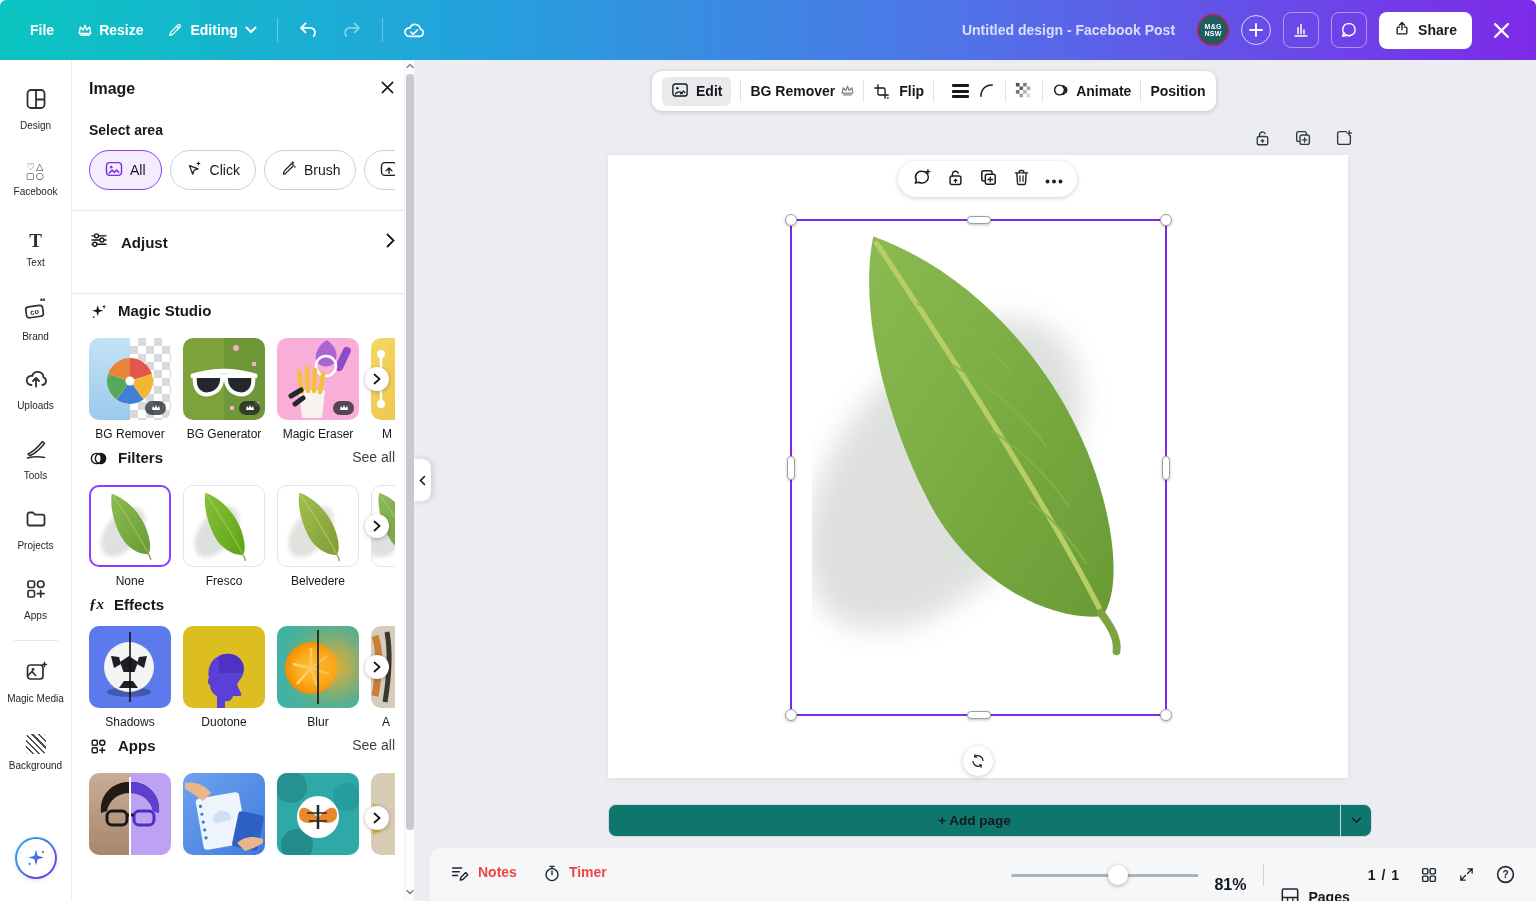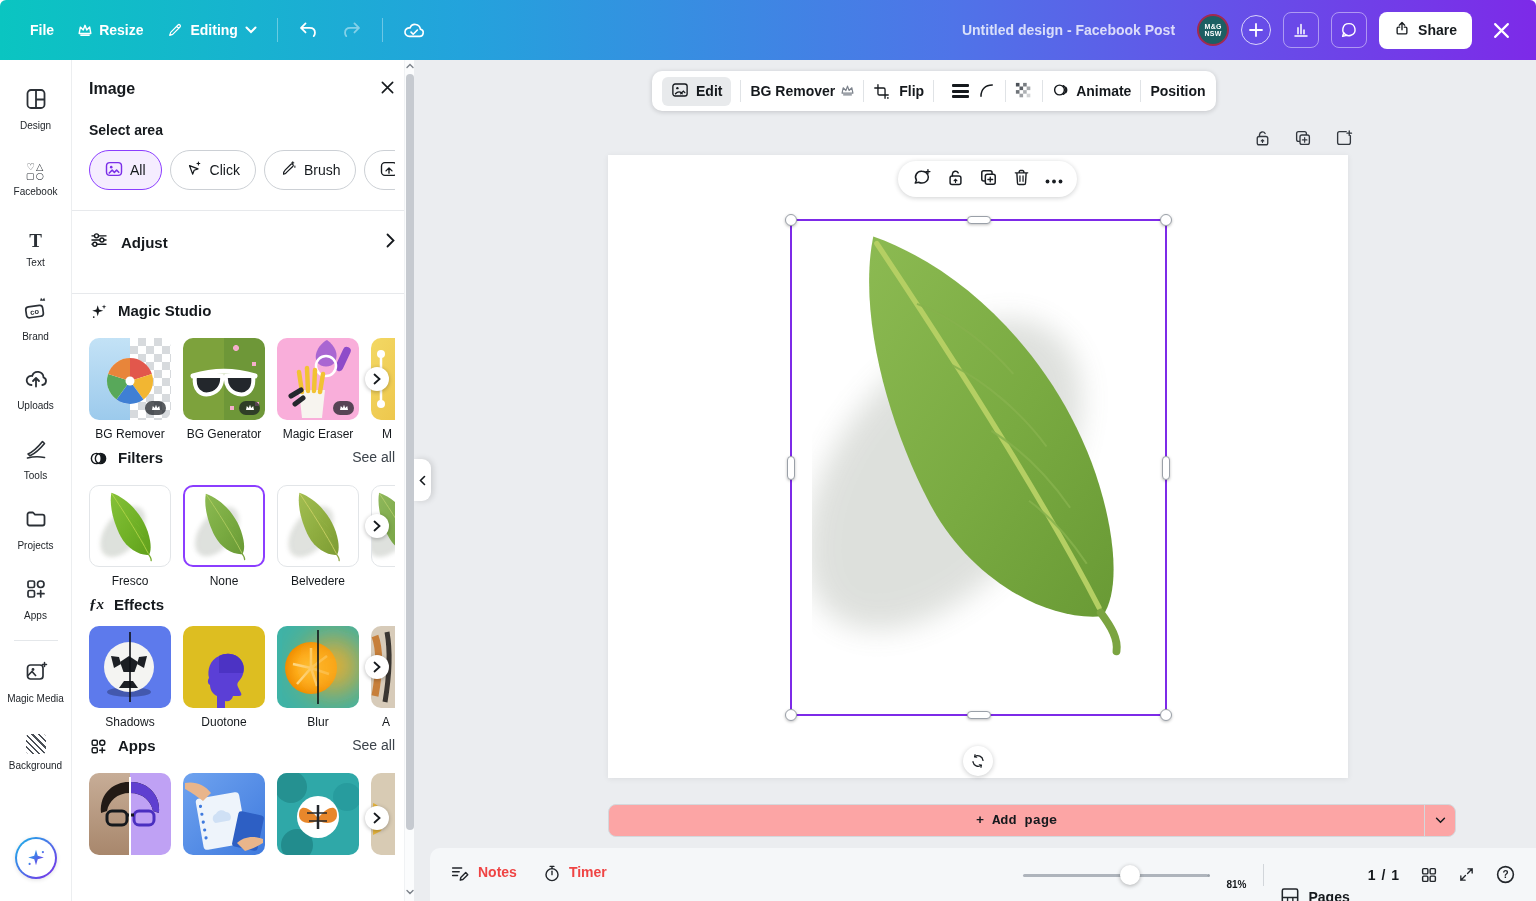--- a/index.html
+++ b/index.html
@@ -97,32 +97,32 @@
   .selection { position:absolute; left:376px; top:159px; width:377px; height:497px; border:2px solid #7d2ae8; z-index:18; pointer-events:none; }
   .handle { position:absolute; background:#fff; border:1px solid #9aa0a8; box-shadow:0 1px 3px rgba(0,0,0,0.25); pointer-events:auto; }
   .h-corner { width:12px; height:12px; border-radius:50%; }
   .h-top { left:50%; top:-5px; margin-left:-12px; width:24px; height:8px; border-radius:4px; }
   .h-bottom { left:50%; bottom:-5px; margin-left:-12px; width:24px; height:8px; border-radius:4px; }
   .h-left { top:50%; left:-5px; margin-top:-12px; width:8px; height:24px; border-radius:4px; }
   .h-right { top:50%; right:-5px; margin-top:-12px; width:8px; height:24px; border-radius:4px; }
   .rotate-btn { position:absolute; left:549px; top:686px; width:30px; height:30px; border-radius:50%; background:#fff; box-shadow:0 1px 5px rgba(14,19,24,0.22); display:flex; align-items:center; justify-content:center; z-index:22; }
   .leaf-big { position:absolute; left:398px; top:152px; z-index:12; }
 
-  .addpage { position:absolute; left:194px; top:744px; width:848px; height:33px; background:#fca5a5; border:1px solid #d4d8dc; border-radius:8px; display:flex; align-items:center; z-index:15;font-family:Liberation Mono, monospace; }
+  .addpage { position:absolute; left:194px; top:744px; width:764px; height:33px; background:#0f766e; border:1px solid #d4d8dc; border-radius:8px; display:flex; align-items:center; z-index:15; }
   .addpage .main { flex:1; text-align:center; font-size:13.5px; font-weight:700; }
   .addpage .seg { width:31px; height:100%; border-left:1px solid #d4d8dc; display:flex; align-items:center; justify-content:center; }
 
   
   .footer { position:absolute; left:430px; top:848px; right:0; height:53px; background:#f5f7f9; border-top-left-radius:10px; display:flex; align-items:center; padding:0 20px 0 12px; z-index:26; }
   .foot-item { display:flex; align-items:flex-start; gap:8px; font-size:14px; font-weight:700; color:#ef4444; padding:6px 8px; }
   .slider { position:relative; width:185px; height:20px; margin-left:auto; }
   .slider .track { position:absolute; left:0; right:0; top:9px; height:3px; border-radius:2px; background:#aeb4bc; }
   .slider .dot { position:absolute; right:-2px; top:9px; width:3px; height:3px; border-radius:50%; background:#9aa1a9; }
   .slider .knob { position:absolute; left:52%; top:0; width:20px; height:20px; border-radius:50%; background:#fff; box-shadow:0 1px 4px rgba(0,0,0,0.3); }
-  .zoom-val { font-size:10px; font-weight:700; margin-left:18px;margin-top:20px; }
+  .zoom-val { font-size:16px; font-weight:700; margin-left:18px;margin-top:20px; }
   .f-div { width:1px; height:22px; background:#d2d6db; margin:0 16px; }
   .pages-group { display:flex; align-items:center; gap:9px; font-size:14px; font-weight:700;margin-top:44px; }
   .page-ind { font-size:14px; font-weight:700; margin-left:18px; letter-spacing:1px;text-align:right; }
   .f-icon-btn { margin-left:20px; display:flex; align-items:center; justify-content:center; }
 </style>
 </head>
 <body>
 
 <div class="app">
 
@@ -462,30 +462,30 @@
         <span><svg width="19" height="19" viewBox="0 0 24 24">
               <circle cx="9.5" cy="12" r="6.5" fill="none" stroke="#15191d" stroke-width="1.8"></circle>
               <circle cx="14.5" cy="12" r="6.5" fill="none" stroke="#15191d" stroke-width="1.8"></circle>
               <path d="M14.5 5.5 a6.5 6.5 0 0 1 0 13 Z" fill="#15191d"></path>
             </svg></span>
         <span class="t">Filters</span>
         <button class="see-all">See all</button>
       </div>
       <div class="thumb-row">
         <div class="thumb-item">
+          <div class="thumb selected"><svg width="78" height="78" viewBox="-40 -20 480 560">
+                <use href="#leafArt"></use>
+              </svg></div>
+          <div class="thumb-label">None</div>
+        </div>
+        <div class="thumb-item">
           <div class="thumb bordered"><svg width="80" height="80" viewBox="-40 -20 480 560" style="filter:saturate(1.25) contrast(1.05)">
                 <use href="#leafArt"></use>
               </svg></div>
           <div class="thumb-label">Fresco</div>
-        </div>
-        <div class="thumb-item">
-          <div class="thumb selected"><svg width="78" height="78" viewBox="-40 -20 480 560">
-                <use href="#leafArt"></use>
-              </svg></div>
-          <div class="thumb-label">None</div>
         </div>
         <div class="thumb-item">
           <div class="thumb bordered"><svg width="80" height="80" viewBox="-40 -20 480 560" style="filter:hue-rotate(-10deg) brightness(1.04)">
                 <use href="#leafArt"></use>
               </svg></div>
           <div class="thumb-label">Belvedere</div>
         </div>
         <div class="thumb-item partial">
           <div class="thumb bordered"><svg width="80" height="80" viewBox="60 -20 480 560" style="filter:saturate(0.9)">
                 <use href="#leafArt"></use>

